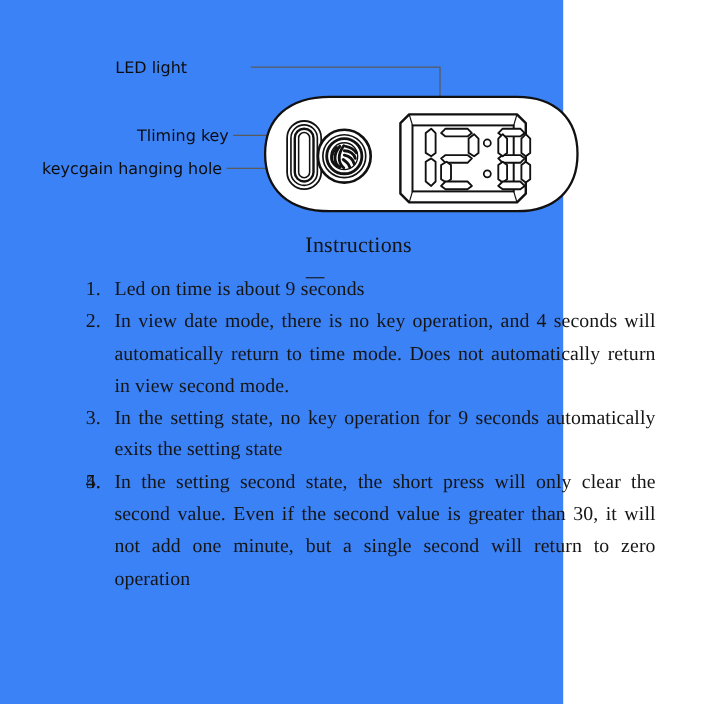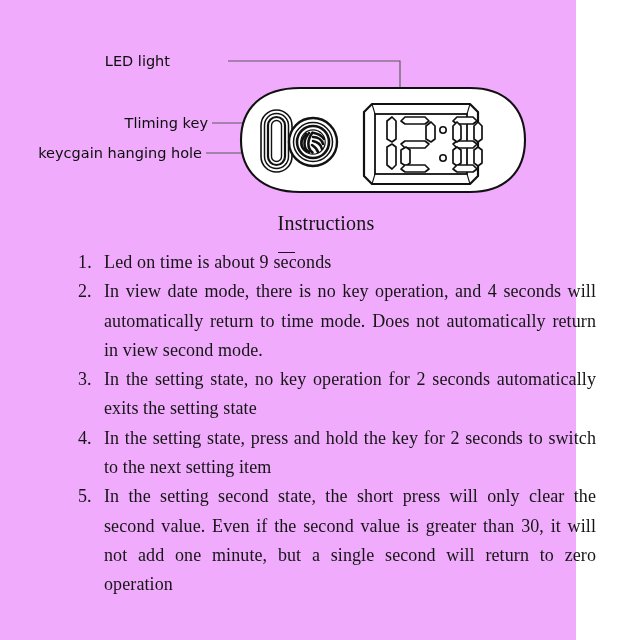--- a/index.html
+++ b/index.html
@@ -11,23 +11,23 @@
     height: 640px;
     background: #ffffff;
     font-family: "Liberation Serif", "DejaVu Serif", serif;
     color: #1a1a1a;
     overflow: hidden;
     position: relative;
   }
 
   #page {
     position: relative;
-    width: 576px;
+    width: 512px;
     height: 640px;
-    background: #f0abfc;
+    background: #3b82f6;
   }
 
   
   #diagram {
     position: absolute;
     left: 0;
     top: 0;
     width: 640px;
     height: 215px;
   }
@@ -206,25 +206,24 @@
       <li>
         <span class="num">1.</span>
         <span class="body">Led on time is about 9 seconds</span>
       </li>
       <li>
         <span class="num">2.</span>
         <span class="body step-2-body">In view date mode, there is no key operation, and 4 seconds will automatically return to time mode. Does not automatically return in view second mode.</span>
       </li>
       <li>
         <span class="num">3.</span>
-        <span class="body">In the setting state, no key operation for 2 seconds automatically exits the setting state</span>
+        <span class="body">In the setting state, no key operation for 9 seconds automatically exits the setting state</span>
       </li>
       <li>
         <span class="num">4.</span>
-        <span class="body">In the setting state, press and hold the key for 2 seconds to switch to the next setting item</span>
       </li>
       <li>
         <span class="num">5.</span>
         <span class="body step-5-body">In the setting second state, the short press will only clear the second value. Even if the second value is greater than 30, it will not add one minute, but a single second will return to zero operation</span>
       </li>
     </ol>
 
   </div>
 
 </div>

